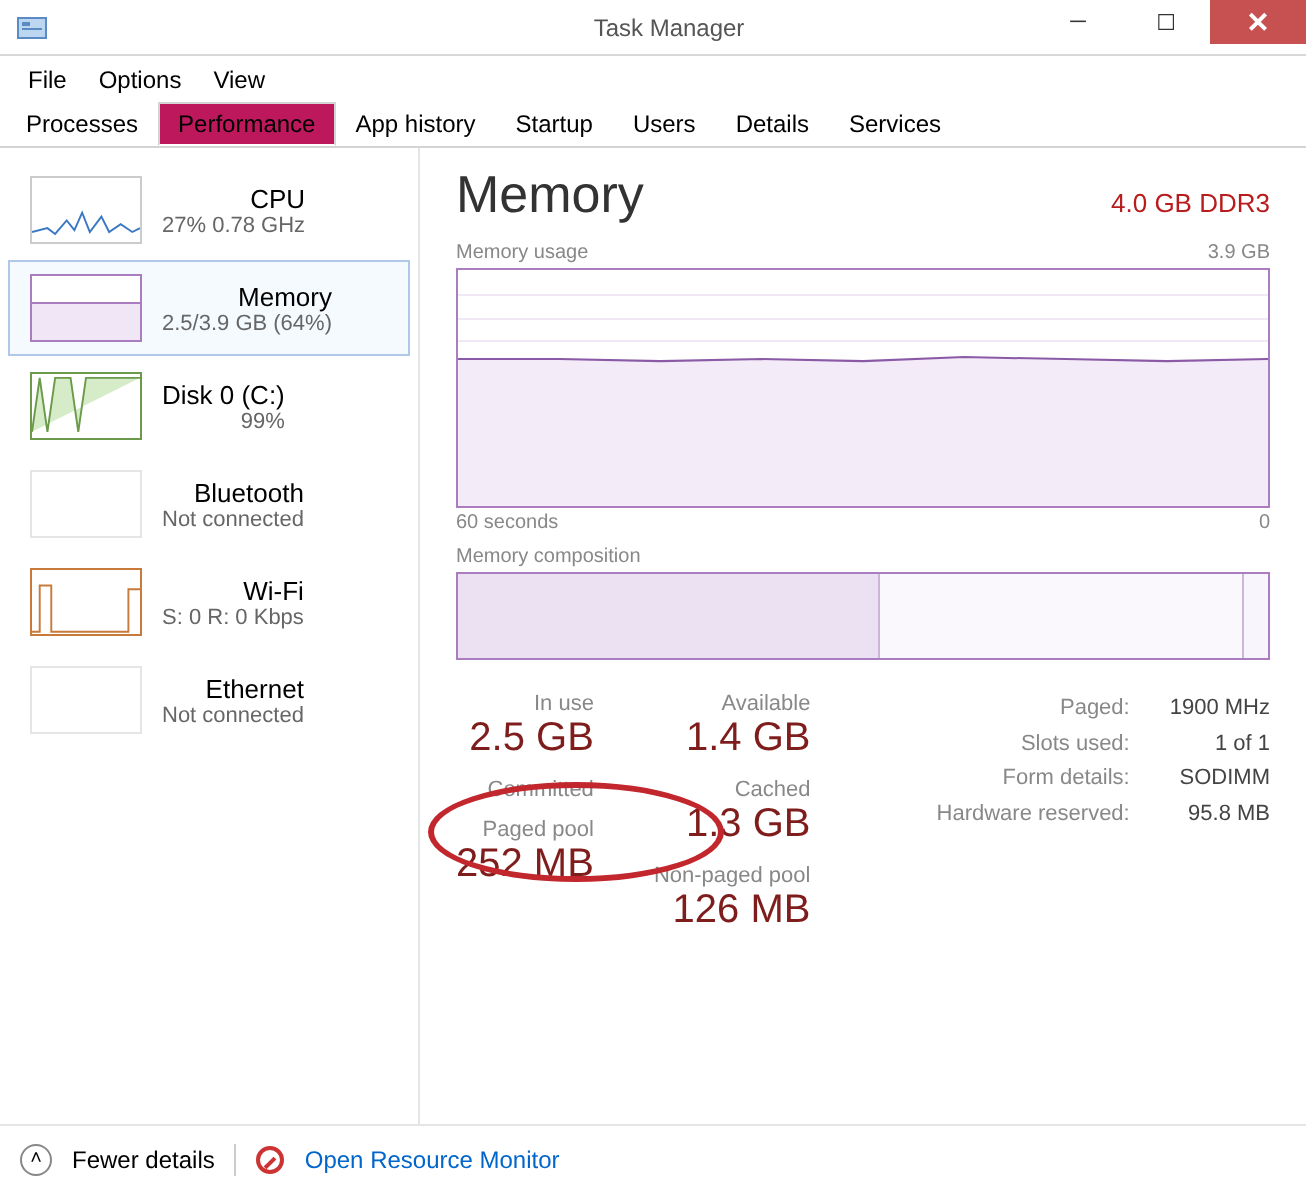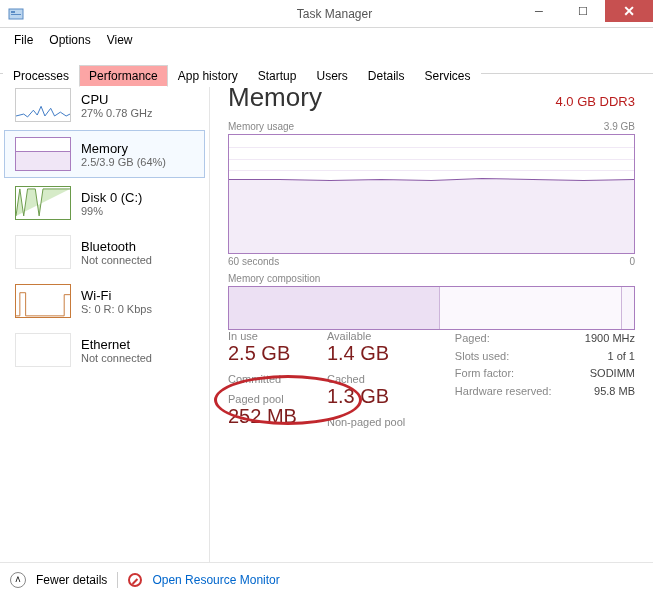--- a/index.html
+++ b/index.html
@@ -6,41 +6,41 @@
 body { background: #fff; width: 653px; height: 597px; overflow: hidden; }
 .titlebar { height: 28px; background: #fff; display: flex; align-items: center; border-bottom: 1px solid #d8d8d8; position: relative; }
 .titlebar .icon { width: 16px; height: 16px; margin: 0 8px; }
 .titlebar .title { position:absolute; left:16px; right:0; text-align:center; font-size: 12px; color: #555; pointer-events:none;}
 .winbtns { margin-left: auto; display: flex; height: 100%; z-index:2;}
 .winbtn { width: 44px; height: 22px; display:flex; align-items:center; justify-content:center; font-size:11px; color:#333; }
 .winbtn.close { background:#c75050; color:#fff; width:48px; font-size:14px; font-weight:bold;}
 .menubar { height: 23px; display:flex; align-items:center; padding: 0 6px; font-size:12px; color:#000; }
 .menubar span { padding: 2px 8px; }
 .tabbar { display:flex; border-bottom:1px solid #d4d4d4; padding: 0 3px; position:relative; font-size:12px;}
-.tab { padding: 3px 9px; border:1px solid transparent; border-bottom:none; color:#000; position:relative; top:14px; background:#fff;}
-.tab.active { border-color:#d4d4d4; background:#fca5a5; border-bottom:1px solid #fff;}
-.content { display:flex; height: calc(597px - 28px - 23px - 24px - 34px); }
+.tab { padding: 3px 9px; border:1px solid transparent; border-bottom:none; color:#000; position:relative; top:0; background:#fff;}
+.tab.active { border-color:#d4d4d4; background:#be185d; border-bottom:1px solid #fff;}
+.content { display:flex; height: calc(597px - 28px - 23px - 24px - 34px); text-align: right; }
 .sidebar { width: 210px; border-right:1px solid #e5e5e5; padding: 6px 0; overflow:hidden;}
 .side-item { display:flex; align-items:center; padding: 6px 10px; gap:10px; border:1px solid transparent; margin:1px 4px;}
 .side-item.selected { border:1px solid #b0c8e8; background:#f5faff; }
 .thumb { width:56px; height:34px; border:1px solid #ccc; background:#fff; position:relative; overflow:hidden; flex-shrink:0;}
 .side-label .t1 { font-size:13px; color:#000; }
 .side-label .t2 { font-size:11px; color:#666; }
 .main { flex:1; padding: 8px 18px; position:relative; }
 .main-header { display:flex; align-items:baseline; justify-content:space-between; }
 .main-header h1 { font-size:26px; font-weight:normal; color:#333; }
 .main-header .sub { font-size:13px; color:#b91c1c; }
 .chart-label { font-size:10px; color:#888; margin-top:8px; display:flex; justify-content:space-between; }
 .chart { height:120px; border:1px solid #a97dbf; background:#fff; position:relative; margin-top:2px; overflow:hidden;}
 .chart .grid { position:absolute; left:0; right:0; border-top:1px solid #f0e8f5; }
 .chart svg { position:absolute; inset:0; }
 .chart-axis { display:flex; justify-content:space-between; font-size:10px; color:#888; margin-top:2px;}
 .comp { height:44px; border:1px solid #a97dbf; margin-top:2px; position:relative; background:#f9f5fc;}
 .comp .bar { position:absolute; top:0; bottom:0; background:#ece0f3; border-right:1px solid #cdb5da;}
-.stats { display:flex; gap:30px; font-size:12px;}
+.stats { display:flex; gap:30px; margin-top:16px; font-size:12px;}
 .stats-col { display:flex; flex-direction:column; gap:8px;}
 .stat .lbl { color:#888; font-size:11px; }
 .stat .val { font-size:20px; color:#7f1d1d; }
 .info-grid { font-size:11px; color:#444; }
 .info-grid div { display:flex; justify-content:space-between; gap:20px; line-height:1.6;}
 .info-grid .k { color:#888; width:110px;}
 .ellipse { position:absolute; border:3px solid #c1272d; border-radius:50%; width:148px; height:50px; pointer-events:none;}
 .footer { height:34px; border-top:1px solid #e5e5e5; display:flex; align-items:center; padding:0 10px; font-size:12px; gap:10px;}
 .footer .link { color:#0066cc; }
 .footer .sep { width:1px; height:16px; background:#ccc;}
@@ -190,33 +190,34 @@
         <div class="stat">
             <div class="lbl">Available</div>
             <div class="val">1.4 GB</div>
           </div>
         <div class="stat">
             <div class="lbl">Cached</div>
             <div class="val">1.3 GB</div>
           </div>
         <div class="stat">
             <div class="lbl">Non-paged pool</div>
+            <div class="val">126 MB</div>
           </div>
       </div>
       <div class="info-grid" style="margin-left:auto">
         <div>
             <span class="k">Paged:</span>
             <span>1900 MHz</span>
           </div>
         <div>
             <span class="k">Slots used:</span>
             <span>1 of 1</span>
           </div>
         <div>
-            <span class="k">Form factor:</span>
+            <span class="k">Form details:</span>
             <span>SODIMM</span>
           </div>
         <div>
             <span class="k">Hardware reserved:</span>
             <span>95.8 MB</span>
           </div>
       </div>
     </div>
   </div>
 </div>

